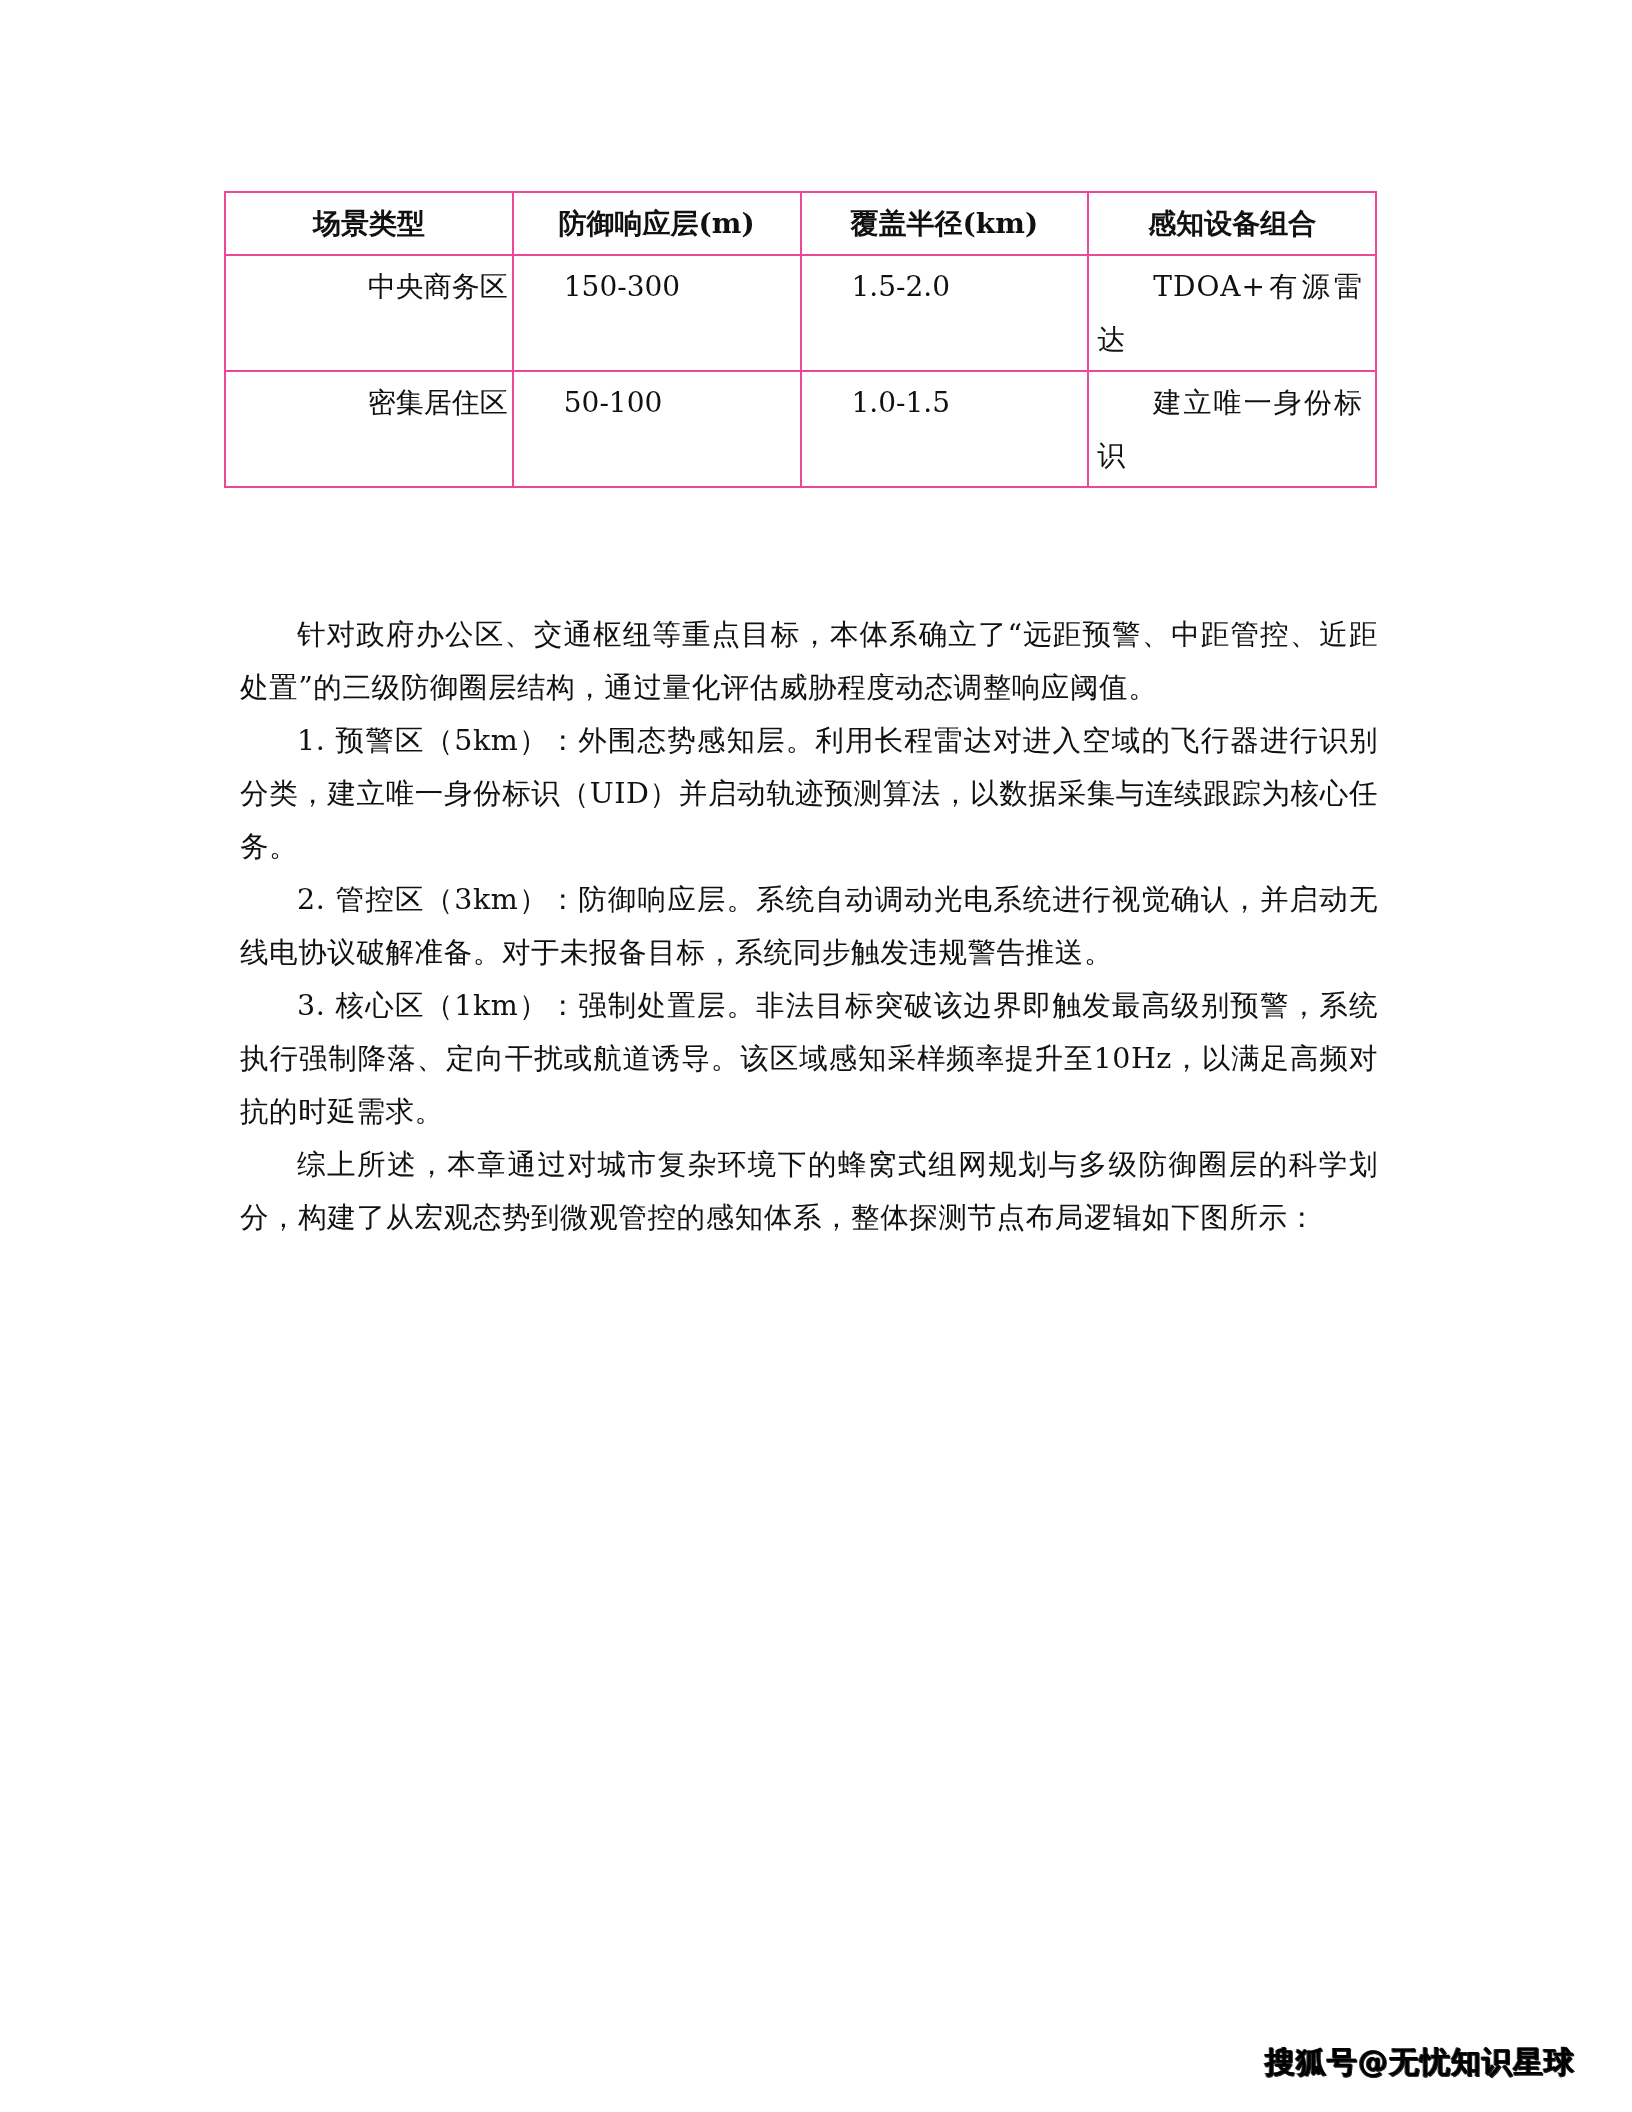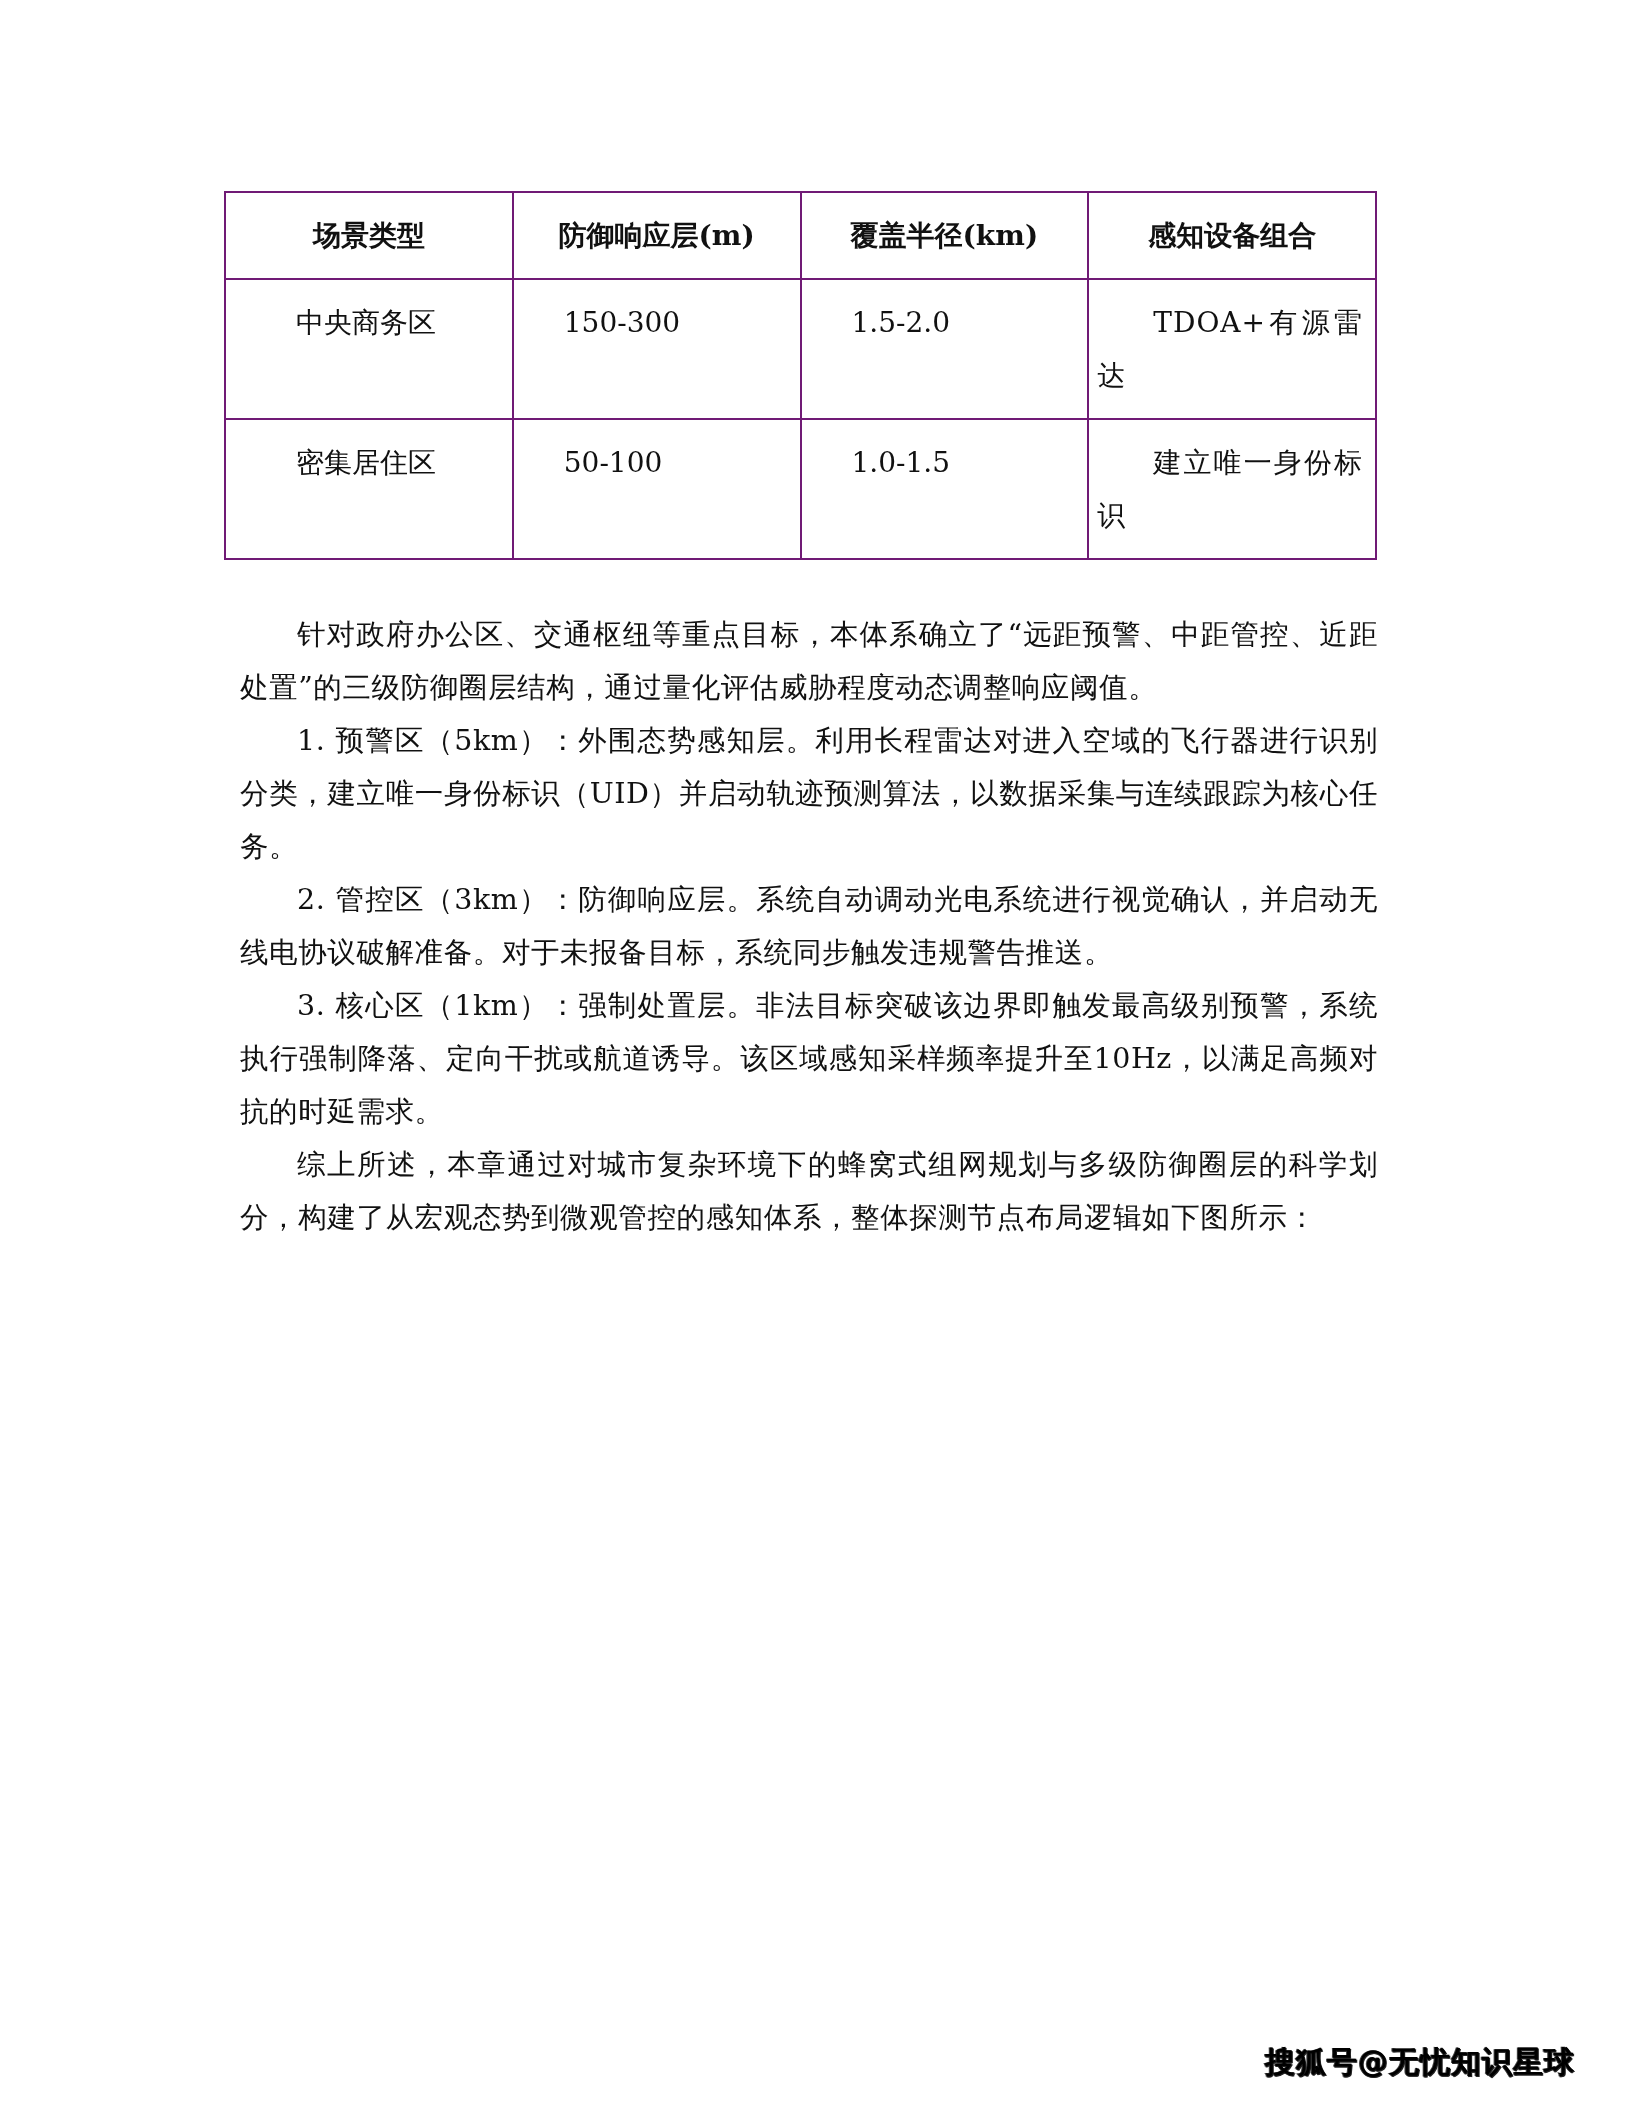--- a/index.html
+++ b/index.html
@@ -3,26 +3,26 @@
 <meta charset="utf-8">
 <style>
   html, body { margin: 0; padding: 0; background: #ffffff; }
   body { width: 1632px; height: 2112px; position: relative; overflow: hidden;
          font-family: "DejaVu Serif", "Liberation Serif", serif; color: #111; }
   .page { position: absolute; left: 0; top: 0; width: 1632px; height: 2112px; background: #fff; }
 
   
   table.spec { position: absolute; left: 224px; top: 191px; width: 1153px;
                border-collapse: collapse; table-layout: fixed; }
-  table.spec td, table.spec th { border: 2px solid #701a75; padding: 16px; vertical-align: top;
+  table.spec td, table.spec th { border: 2px solid #ec4899; padding: 4px; vertical-align: top;
                font-size: 28px; line-height: 53px; font-weight: normal; }
   table.spec th { height: 53px; text-align: center; font-weight: bold; vertical-align: middle; }
   table.spec td { height: 105px; }
   .c1 { width: 285px; } .c2 { width: 285px; } .c3 { width: 285px; } .c4 { width: 285px; }
-  td.col1 { padding-left: 70px !important; }
+  td.col1 { padding-left: 70px !important; text-align: right; }
   td.col2, td.col3 { padding-left: 50px !important; }
   td.col4 { padding-left: 8px !important; padding-right: 12px !important; text-indent: 56px;
             text-align: justify; text-align-last: auto; letter-spacing: 1px; }
 
   
   .heading { position: absolute; left: 300px; top: 540px; font-family: "DejaVu Sans", "Liberation Sans", sans-serif;
              font-weight: bold; font-size: 30px; line-height: 54px; color: #111; }
 
   
   .body { position: absolute; left: 240px; top: 608px; width: 1138px; }

